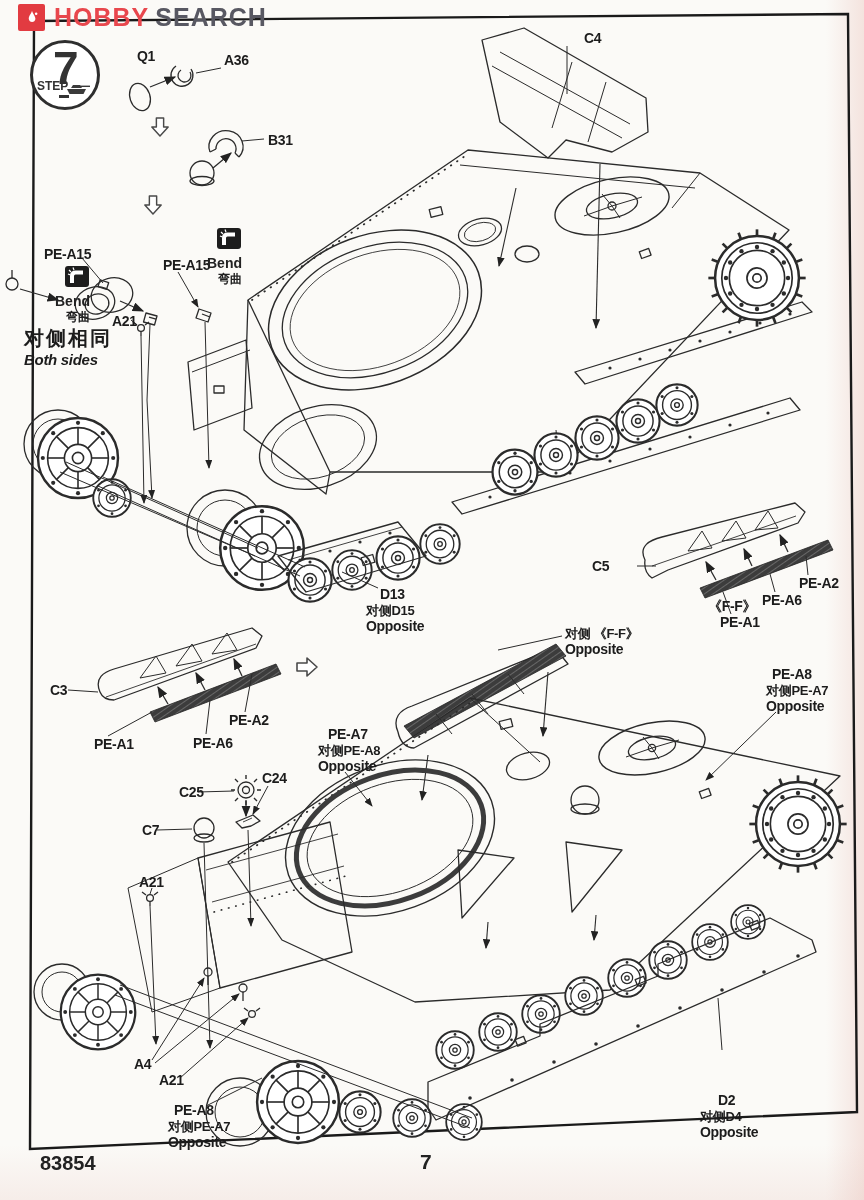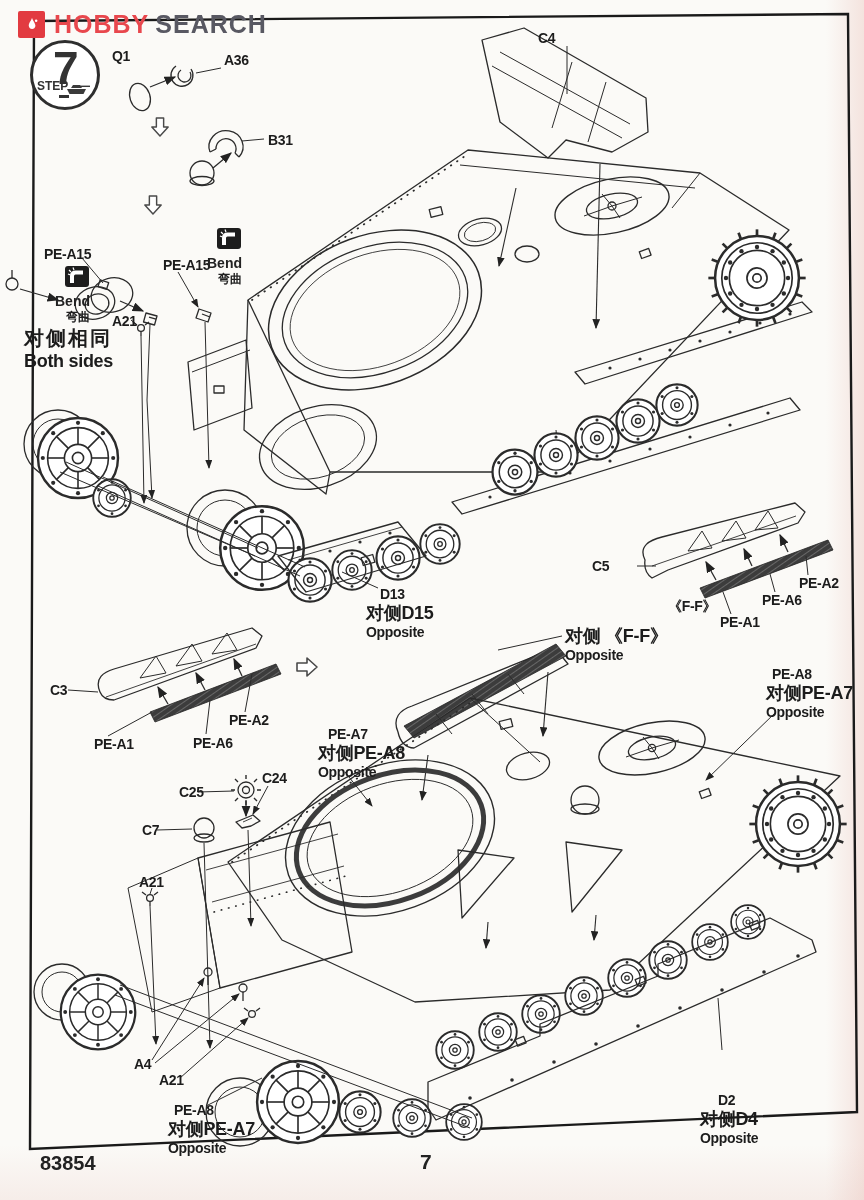--- a/index.html
+++ b/index.html
@@ -6,42 +6,42 @@
   body{width:864px;height:1200px;position:relative;background:#fbfaf7;overflow:hidden;
        font-family:"Liberation Sans",sans-serif;}
   .page{position:absolute;inset:0;}
   
   .scan-tint-right{position:absolute;top:0;right:0;width:38px;height:1200px;
        background:linear-gradient(to right,rgba(226,168,158,0),rgba(226,168,158,0.28));pointer-events:none;}
   .scan-tint-bottom{position:absolute;left:0;bottom:0;width:864px;height:55px;
        background:linear-gradient(to bottom,rgba(228,190,182,0),rgba(228,190,182,0.22));pointer-events:none;}
 
   
-  .brand{position:absolute;left:18px;top:11px;display:flex;align-items:center;z-index:5;text-align:right;}
+  .brand{position:absolute;left:18px;top:4px;display:flex;align-items:center;z-index:5;text-align:right;}
   .brand-box{width:27px;height:27px;background:#e23b41;border-radius:2px;display:flex;align-items:center;justify-content:center;}
   .brand-text{font-weight:bold;font-size:25px;letter-spacing:1px;margin-left:9px;line-height:1;}
   .brand-hobby{color:#e8474d;}
   .brand-search{color:#585862;margin-left:6px;}
 
   
   .step-badge{position:absolute;left:30px;top:40px;width:64px;height:64px;border:3.5px solid #2e2e2e;
       border-radius:50%;background:#fff;z-index:4;}
   .step-num{position:absolute;left:20px;top:-2px;font-size:46px;font-weight:bold;color:#333;
       font-family:"Liberation Sans",sans-serif;}
   .step-word{position:absolute;left:4px;top:36px;font-size:12px;font-weight:bold;color:#333;letter-spacing:0;}
   .step-tank{position:absolute;left:32px;top:40px;}
   .step-dash{position:absolute;left:26px;top:52px;width:10px;height:3px;background:#333;}
 
   
   .lbl{position:absolute;font-weight:bold;font-size:14px;line-height:1.18;color:#1c1c1c;
        letter-spacing:-0.3px;white-space:nowrap;z-index:6;}
-  .lbl .cn{font-size:18px;}
+  .lbl .cn{font-size:13px;}
   .lbl .ind6{padding-left:6px;}.lbl .ind10{padding-left:10px;}.lbl .ind14{padding-left:14px;}.lbl .ind18{padding-left:18px;margin-top:40px;}
   .note-cn{font-size:20px;letter-spacing:2px;}
-  .note-en{font-size:18px;}
+  .note-en{font-size:15px;font-style:italic;}
 
   .bend-wrap{position:absolute;z-index:6;text-align:right;width:40px;}
   .bend-word{font-weight:bold;font-size:14px;color:#222;margin-top:1px;}
   .bend-cn{font-weight:bold;font-size:12px;color:#222;}
 
   .footer-code{position:absolute;left:40px;top:1152px;font-size:20px;font-weight:bold;color:#222;z-index:6;}
   .footer-page{position:absolute;left:420px;top:1150px;font-size:21px;font-weight:bold;color:#222;z-index:6;}
 
   svg.art{position:absolute;inset:0;z-index:2;}
 </style>
@@ -469,21 +469,21 @@
           <path d="M248,1011 l-4,-3 M256,1011 l4,-3"></path>
         <line x1="180" y1="1078" x2="248" y2="1018" stroke-width="1" marker-end="url(#ah)"></line>
       </g>
 
       <line x1="345" y1="772" x2="372" y2="806" stroke-width="1" marker-end="url(#ah)"></line>
       <line x1="776" y1="712" x2="706" y2="780" stroke-width="1" marker-end="url(#ah)"></line>
       <line x1="206" y1="1106" x2="262" y2="1078" stroke-width="1"></line>
     </g>
   </svg>
 
-  <div class="lbl" style="left:112px;top:48px">Q1</div>
+  <div class="lbl" style="left:137px;top:48px">Q1</div>
   <div class="lbl" style="left:224px;top:52px">A36</div>
   <div class="lbl" style="left:268px;top:132px">B31</div>
   <div class="lbl" style="left:44px;top:246px">PE-A15</div>
   <div class="lbl" style="left:163px;top:257px">PE-A15</div>
   <div class="lbl" style="left:112px;top:313px">A21</div>
 
   <div class="bend-wrap" style="left:50px;top:264px">
     <svg width="26" height="24" viewBox="0 0 26 24">
       <rect x="1" y="2" width="24" height="21" rx="3" fill="#1d1d1d"></rect>
       <path d="M8,19 L8,12 Q8,8.5 11.5,8.5 L19,8.5" stroke="#fff" stroke-width="4" fill="none"></path>
@@ -501,30 +501,30 @@
     </svg>
     <div class="bend-word">Bend</div>
     <div class="bend-cn">弯曲</div>
   </div>
 
   <div class="lbl" style="left:24px;top:327px">
     <div class="note-cn">对侧相同</div>
     <div class="note-en">Both sides</div>
   </div>
 
-  <div class="lbl" style="left:538px;top:30px">C4</div>
+  <div class="lbl" style="left:584px;top:30px">C4</div>
 
   <div class="lbl" style="left:366px;top:586px">
     <div class="ind14">D13</div>
     <div class="cn">对侧D15</div>
     <div>Opposite</div>
   </div>
 
   <div class="lbl" style="left:592px;top:558px">C5</div>
-  <div class="lbl" style="left:668px;top:598px">《F-F》</div>
+  <div class="lbl" style="left:708px;top:598px">《F-F》</div>
   <div class="lbl" style="left:720px;top:614px">PE-A1</div>
   <div class="lbl" style="left:762px;top:592px">PE-A6</div>
   <div class="lbl" style="left:799px;top:575px">PE-A2</div>
 
   <div class="lbl" style="left:50px;top:682px">C3</div>
   <div class="lbl" style="left:94px;top:736px">PE-A1</div>
   <div class="lbl" style="left:193px;top:735px">PE-A6</div>
   <div class="lbl" style="left:229px;top:712px">PE-A2</div>
 
   <div class="lbl" style="left:565px;top:626px">

